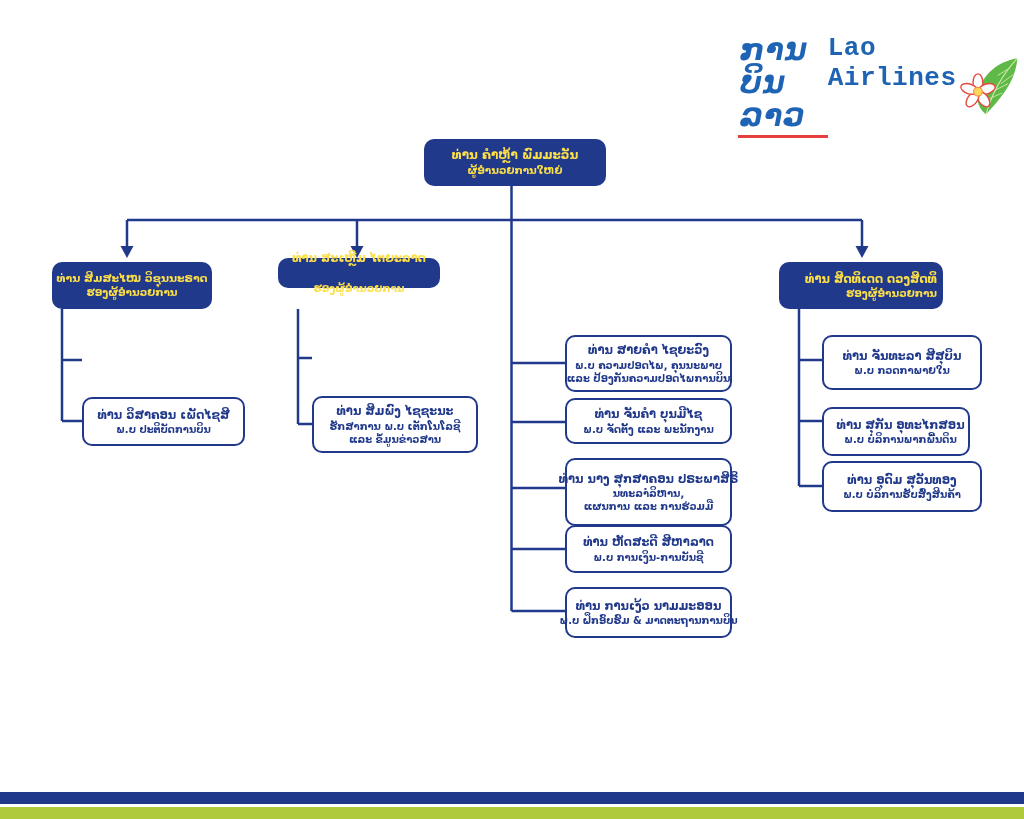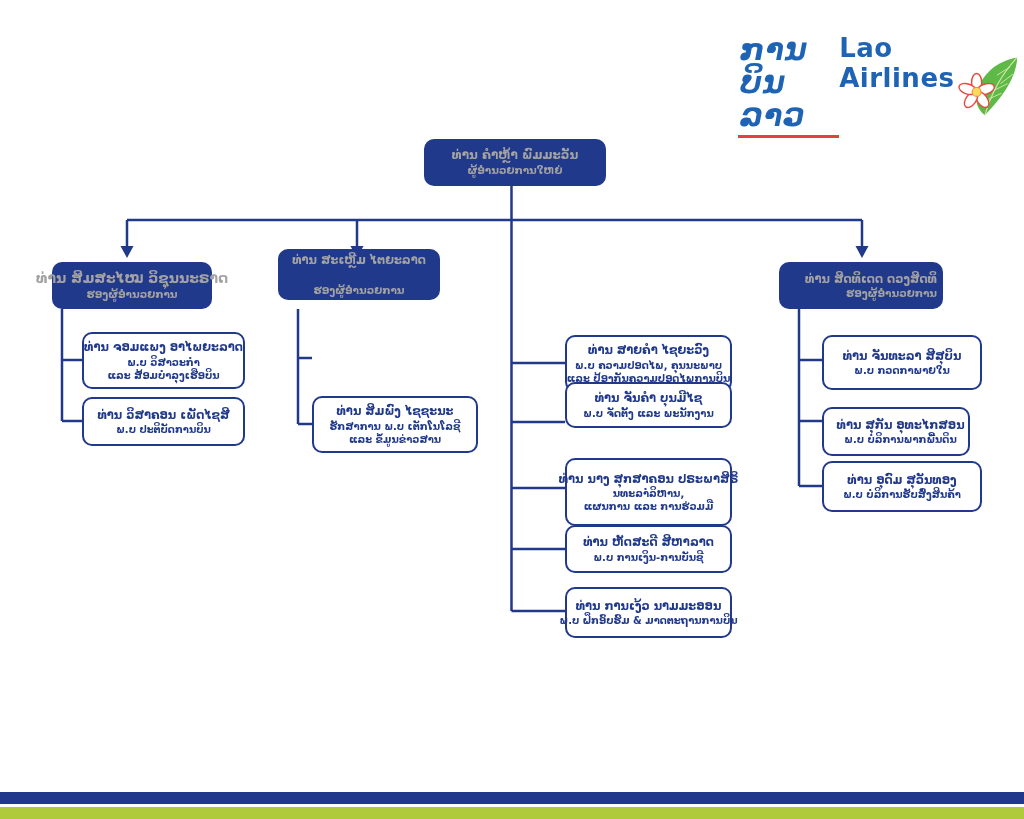--- a/index.html
+++ b/index.html
@@ -11,40 +11,40 @@
   html,body{margin:0;padding:0;background:#ffffff;}
   #stage{
     position:relative;width:1024px;height:819px;background:#ffffff;
     font-family:"DejaVu Sans","Liberation Sans",sans-serif;overflow:hidden;
   }
   .node{
     position:absolute;border-radius:10px;box-sizing:border-box;
     display:flex;flex-direction:column;justify-content:center;align-items:center;
     text-align:center;padding:3px 6px;
   }
-  .filled{background:var(--navy);color:#a3a3a3;}
+  .filled{background:var(--navy);color:#fde047;}
   .outline{background:#ffffff;border:2px solid var(--navy);color:var(--navy);}
   .name{font-weight:bold;font-size:12px;line-height:1.4;white-space:nowrap;}
   .sub{font-weight:bold;font-size:10.5px;line-height:1.3;white-space:nowrap;}
   .outline .name{font-size:11.5px;}
   .outline .sub{font-size:10px;}
   #connectors{position:absolute;left:0;top:0;pointer-events:none;}
   #logo{
     position:absolute;left:738px;top:38px;width:282px;height:95px;
     display:flex;align-items:center;
   }
   .logo-text{display:flex;flex-direction:row;align-items:flex-start;}
   .logo-lao{
     font-style:italic;font-weight:bold;color:var(--logo-blue);
     font-size:30px;letter-spacing:1px;line-height:1.1;
     border-bottom:3px solid var(--logo-red);padding:0 4px 3px 2px;
   }
   .logo-latin{
     font-weight:bold;color:var(--logo-blue);font-size:26px;
-    letter-spacing:0.5px;line-height:1.15;margin-top:1px;
+    letter-spacing:0.5px;line-height:1.15;margin-top:1px;font-family:Liberation Mono, monospace;
   }
   #footer-navy{position:absolute;left:0;top:792px;width:1024px;height:12px;background:var(--navy);}
   #footer-green{position:absolute;left:0;top:807px;width:1024px;height:12px;background:var(--green);}
 </style>
 </head>
 <body>
 
 <div id="stage">
 
   <svg id="connectors" width="1024" height="819" viewBox="0 0 1024 819">
@@ -107,54 +107,49 @@
       </g>
     </svg>
   </div>
 
   <div class="node filled" style="left:424px;top:139px;width:182px;height:47px;">
     <div class="name">ທ່ານ ຄຳຫຼ້າ ພົມມະວັນ</div>
     <div class="sub">ຜູ້ອຳນວຍການໃຫຍ່</div>
   </div>
 
   <div class="node filled" style="left:52px;top:262px;width:160px;height:47px;">
-    <div class="name" style="font-size:14px">ທ່ານ ສິມສະໄໝ ວິຊຸນນະຣາດ</div>
+    <div class="name" style="font-size:11px">ທ່ານ ສິມສະໄໝ ວິຊຸນນະຣາດ</div>
     <div class="sub">ຮອງຜູ້ອຳນວຍການ</div>
   </div>
-  <div class="node filled" style="left:278px;top:249px;width:162px;height:51px;gap:16px;">
+  <div class="node filled" style="left:278px;top:258px;width:162px;height:30px;gap:16px;">
     <div class="name" style="font-size:11.5px">ທ່ານ ສະເຫຼີມ ໄຕຍະລາດ</div>
     <div class="sub">ຮອງຜູ້ອຳນວຍການ</div>
   </div>
   <div class="node filled" style="left:779px;top:262px;width:164px;height:47px;align-items:flex-end;">
     <div class="name" style="font-size:11.5px">ທ່ານ ສິດທິເດດ ດວງສິດທິ</div>
     <div class="sub">ຮອງຜູ້ອຳນວຍການ</div>
   </div>
 
-  <div class="node outline" style="left:82px;top:332px;width:163px;height:57px;">
-    <div class="name">ທ່ານ ຈອມແພງ ອາໄພຍະລາດ</div>
-    <div class="sub">ພ.ບ ວິສາວະກຳ</div>
-    <div class="sub">ແລະ ສ້ອມບໍາລຸງເຮືອບິນ</div>
-  </div>
   <div class="node outline" style="left:82px;top:397px;width:163px;height:49px;">
     <div class="name">ທ່ານ ວິສາຄອນ ເພັດໄຊສີ</div>
     <div class="sub">ພ.ບ ປະຕິບັດການບິນ</div>
   </div>
 
   <div class="node outline" style="left:312px;top:396px;width:166px;height:57px;">
     <div class="name">ທ່ານ ສິມພົງ ໄຊຊະນະ</div>
     <div class="sub">ຮັກສາການ ພ.ບ ເຕັກໂນໂລຊີ</div>
     <div class="sub">ແລະ ຂໍ້ມູນຂ່າວສານ</div>
   </div>
 
   <div class="node outline" style="left:565px;top:335px;width:167px;height:57px;">
     <div class="name">ທ່ານ ສາຍຄຳ ໄຊຍະວົງ</div>
     <div class="sub">ພ.ບ ຄວາມປອດໄພ, ຄຸນນະພາບ</div>
     <div class="sub">ແລະ ປ້ອງກັນຄວາມປອດໄພການບິນ</div>
   </div>
-  <div class="node outline" style="left:565px;top:382px;width:167px;height:46px;">
+  <div class="node outline" style="left:565px;top:398px;width:167px;height:46px;">
     <div class="name">ທ່ານ ຈັນຄຳ ບຸນມີໄຊ</div>
     <div class="sub">ພ.ບ ຈັດຕັ້ງ ແລະ ພະນັກງານ</div>
   </div>
   <div class="node outline" style="left:565px;top:458px;width:167px;height:68px;">
     <div class="name">ທ່ານ ນາງ ສຸກສາຄອນ ປຣະພາສິຣິ</div>
     <div class="sub">ນທະລາໍລິຫານ,</div>
     <div class="sub">ແຜນການ ແລະ ການຮ່ວມມື</div>
   </div>
   <div class="node outline" style="left:565px;top:525px;width:167px;height:48px;">
     <div class="name">ທ່ານ ຫັດສະດີ ສີຫາລາດ</div>

